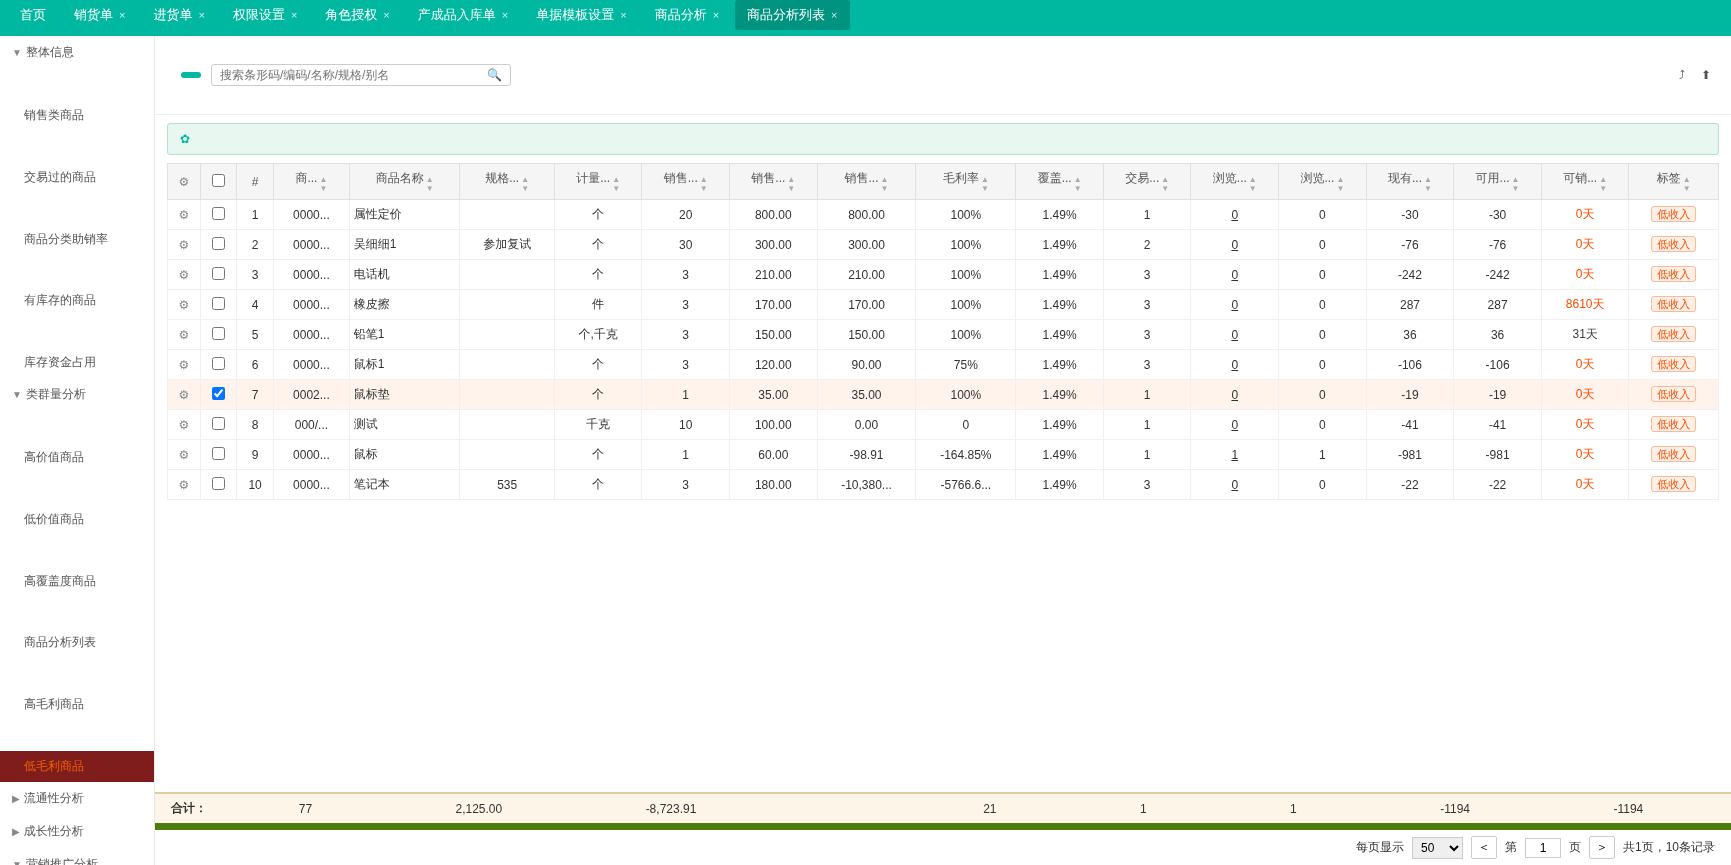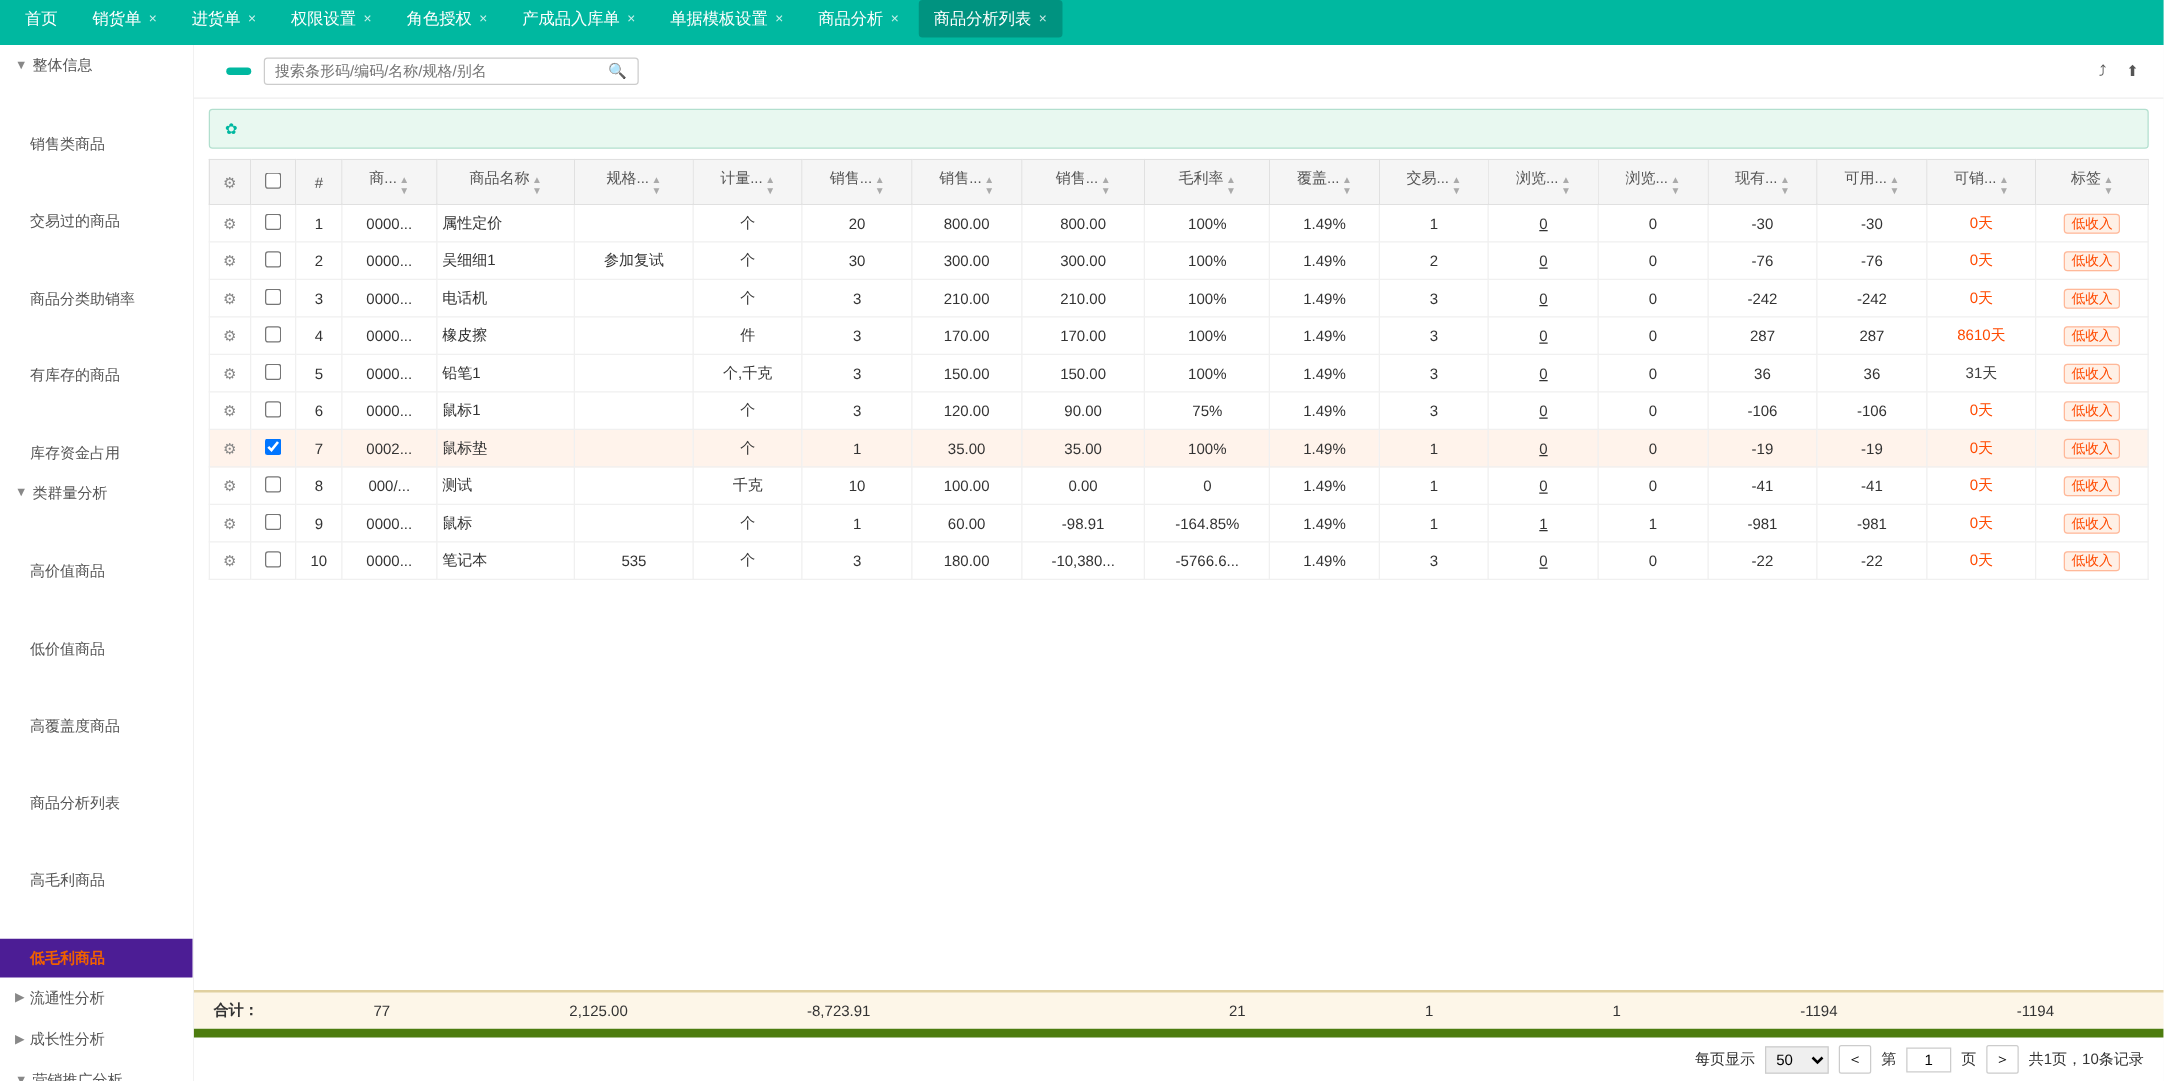--- a/index.html
+++ b/index.html
@@ -49,36 +49,36 @@
     }
     .sidebar-group-title .arrow { margin-right: 4px; color: #888; font-size: 10px; }
     .sidebar-item {
       padding: 7px 12px 7px 24px;
       font-size: 12px;
       color: #555;
       cursor: pointer;
       line-height: 1.4;
       margin-top: 31px;
     }
-    .sidebar-item.active { background: #4c1d95; color: #f06000; font-weight: bold; }
+    .sidebar-item.active { background: #7f1d1d; color: #f06000; }
 
     
     .main {
       flex: 1;
       display: flex;
       flex-direction: column;
       overflow: hidden;
       background: #fff;
     }
 
     
     .page-header {
       display: flex;
       align-items: center;
-      padding: 10px 16px;
+      padding: 28px 16px;
       gap: 10px;
       border-bottom: 1px solid #eee;
       background: #fff;
     }
     .page-title { font-size: 18px; font-weight: bold; color: #333; }
     .btn-recent {
       background: #00b8a0;
       color: #fff;
       border: none;
       border-radius: 3px;

